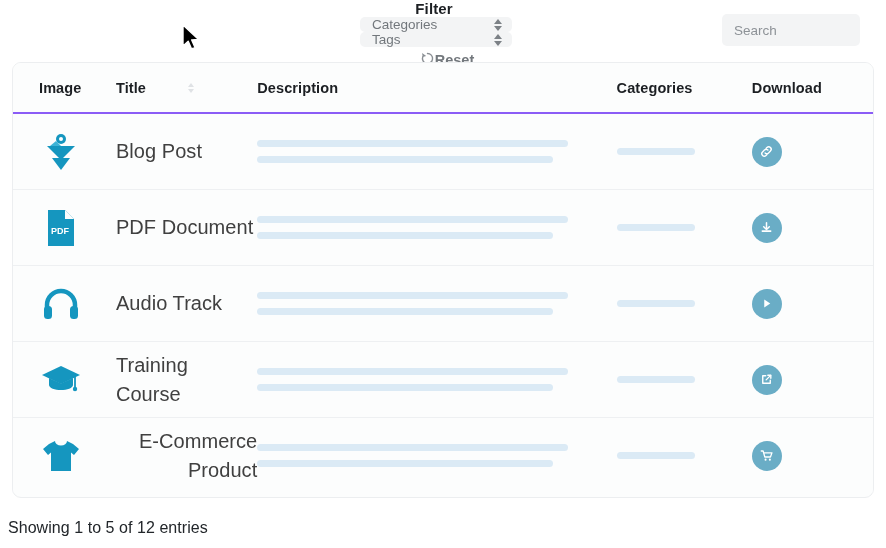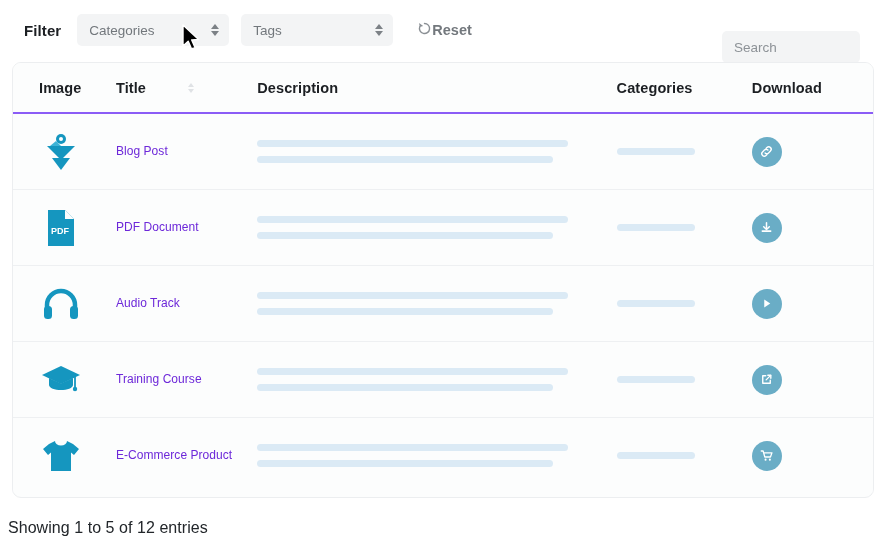--- a/index.html
+++ b/index.html
@@ -23,20 +23,21 @@
   
   .filterbar {
     position: absolute;
     left: 0; top: 0;
     width: 886px;
     height: 60px;
     display: flex;
     align-items: center;
     padding: 0 26px 0 24px;
     background: #ffffff;
+    flex-direction: column;
   }
   .filter-label {
     font-size: 15px;
     font-weight: bold;
     color: #1c1f23;
     letter-spacing: .1px;
     margin-right: 16px;
   }
   .select-box {
     position: relative;
@@ -98,21 +99,20 @@
     width: 138px;
     height: 32px;
     background: #f3f4f5;
     border: none;
     border-radius: 5px;
     padding: 0 12px;
     font-size: 13.5px;
     color: #4a4f54;
     font-family: "Liberation Sans", sans-serif;
     outline: none;
-    margin-top: 17px;
   }
   .search-input::placeholder { color: #8d9297; }
 
   
   .card {
     position: absolute;
     left: 12px;
     top: 62px;
     width: 862px;
     height: 436px;
@@ -174,22 +174,22 @@
 
   .thumb-cell { padding-left: 26px !important; }
   .thumb {
     width: 44px;
     height: 50px;
     display: flex;
     align-items: center;
     justify-content: center;
   }
   .row-title {
-    font-size: 12px;
-    color: #6d28d9;
+    font-size: 20px;
+    color: #404040;
     line-height: 1.42;
     letter-spacing: .05px;
   }
 
   
   .skel-stack {
     display: flex;
     flex-direction: column;
     gap: 9px;
     padding-right: 14px;

